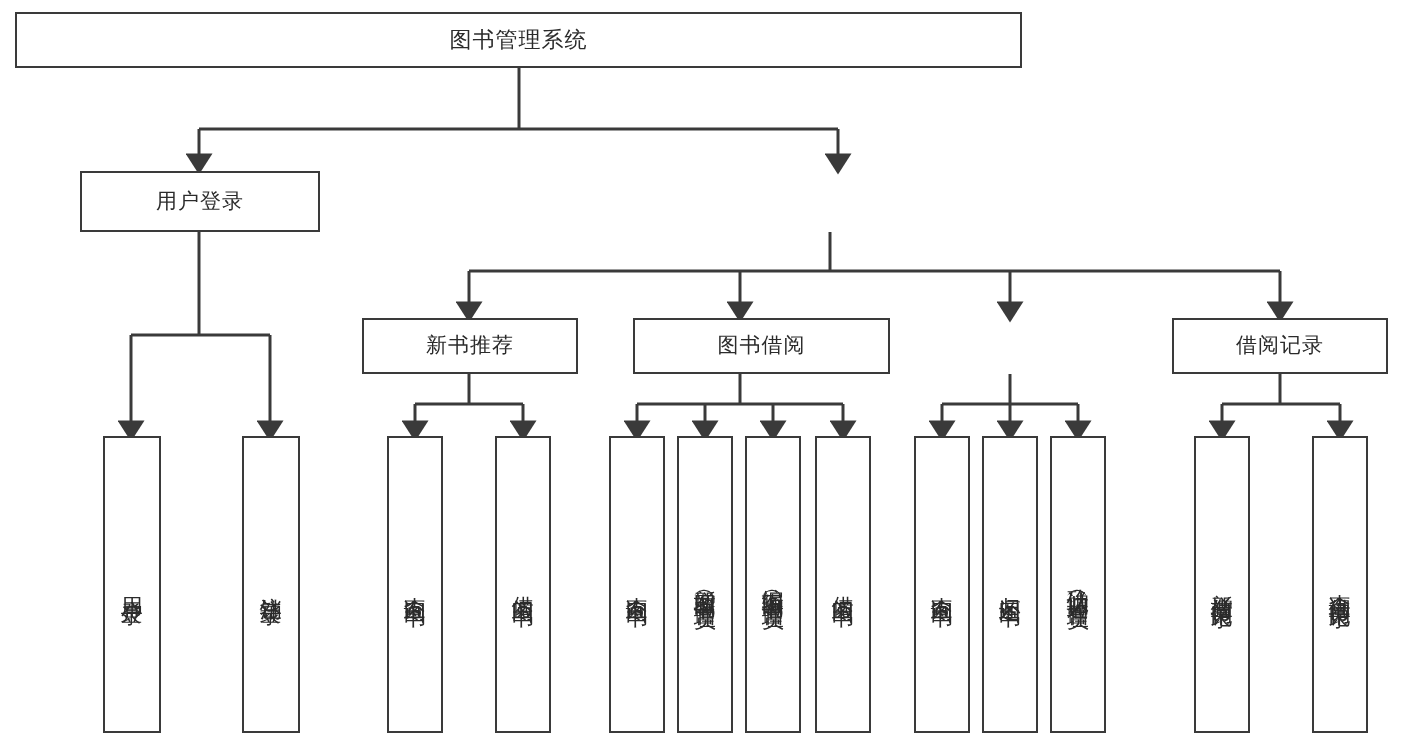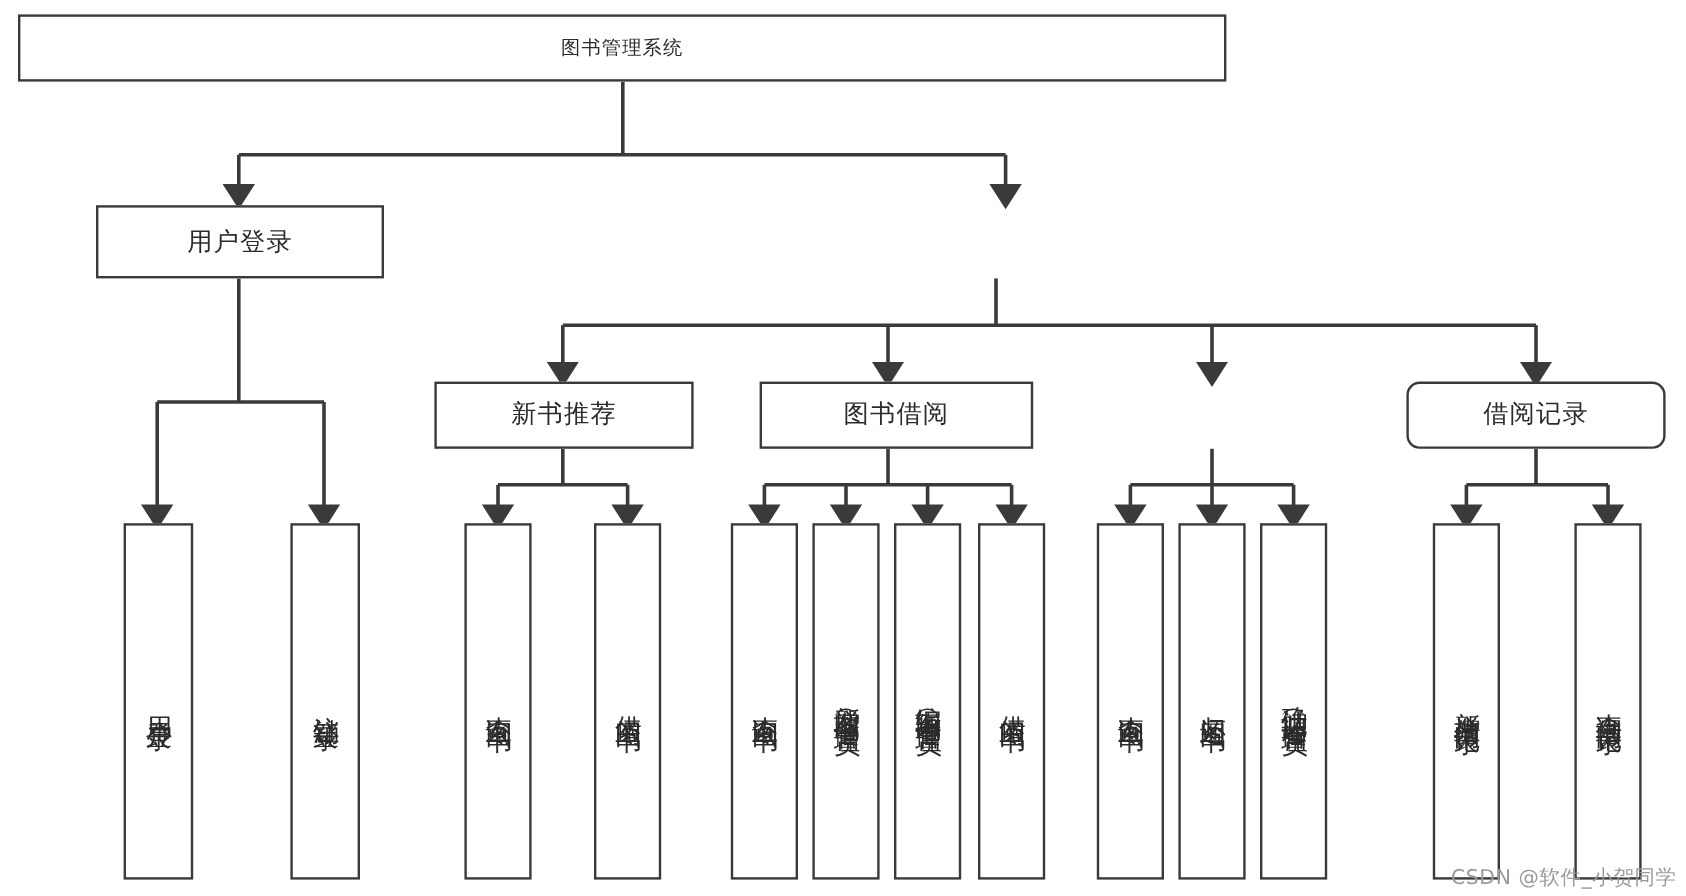--- a/index.html
+++ b/index.html
@@ -34,21 +34,21 @@
     justify-content: center;
     color: #2b2b2b;
     z-index: 2;
   }
   .node-h {
     font-size: 21px;
     letter-spacing: 1px;
     line-height: 1.2;
   }
   .node-root {
-    font-size: 16px;
+    font-size: 22px;
   }
   .node-v {
     writing-mode: vertical-rl;
     text-orientation: upright;
     font-size: 22px;
     letter-spacing: 3px;
     line-height: 1.25;
     padding: 6px 0;
     align-items: center;
     justify-content: center;
@@ -132,26 +132,26 @@
 
   <div class="node node-h" style="left:80px; top:171px; width:240px; height:61px;">
     <span>用户登录</span>
   </div>
 
 
   <div class="node node-h" style="left:362px; top:318px; width:216px; height:56px;">
     <span>新书推荐</span>
   </div>
 
-  <div class="node node-h" style="left:633px; top:318px; width:228px; height:56px;">
+  <div class="node node-h" style="left:633px; top:318px; width:257px; height:56px;">
     <span>图书借阅</span>
   </div>
 
 
-  <div class="node node-h" style="left:1172px; top:318px; width:216px; height:56px;border-radius:11px;">
+  <div class="node node-h" style="left:1172px; top:318px; width:216px; height:56px;">
     <span>借阅记录</span>
   </div>
 
   <div class="node node-v" style="left:103px; top:436px; width:58px; height:297px;">
     <span class="vlabel">用户登录</span>
   </div>
 
   <div class="node node-v" style="left:242px; top:436px; width:58px; height:297px;">
     <span class="vlabel">注销登录</span>
   </div>
@@ -193,15 +193,14 @@
   </div>
 
   <div class="node node-v" style="left:1194px; top:436px; width:56px; height:297px;">
     <span class="vlabel">新增借阅记录</span>
   </div>
 
   <div class="node node-v" style="left:1312px; top:436px; width:56px; height:297px;">
     <span class="vlabel">查询借阅记录</span>
   </div>
 
-  <div class="watermark">CSDN @软件_小贺同学</div>
 
 </div>
 
 </body></html>

